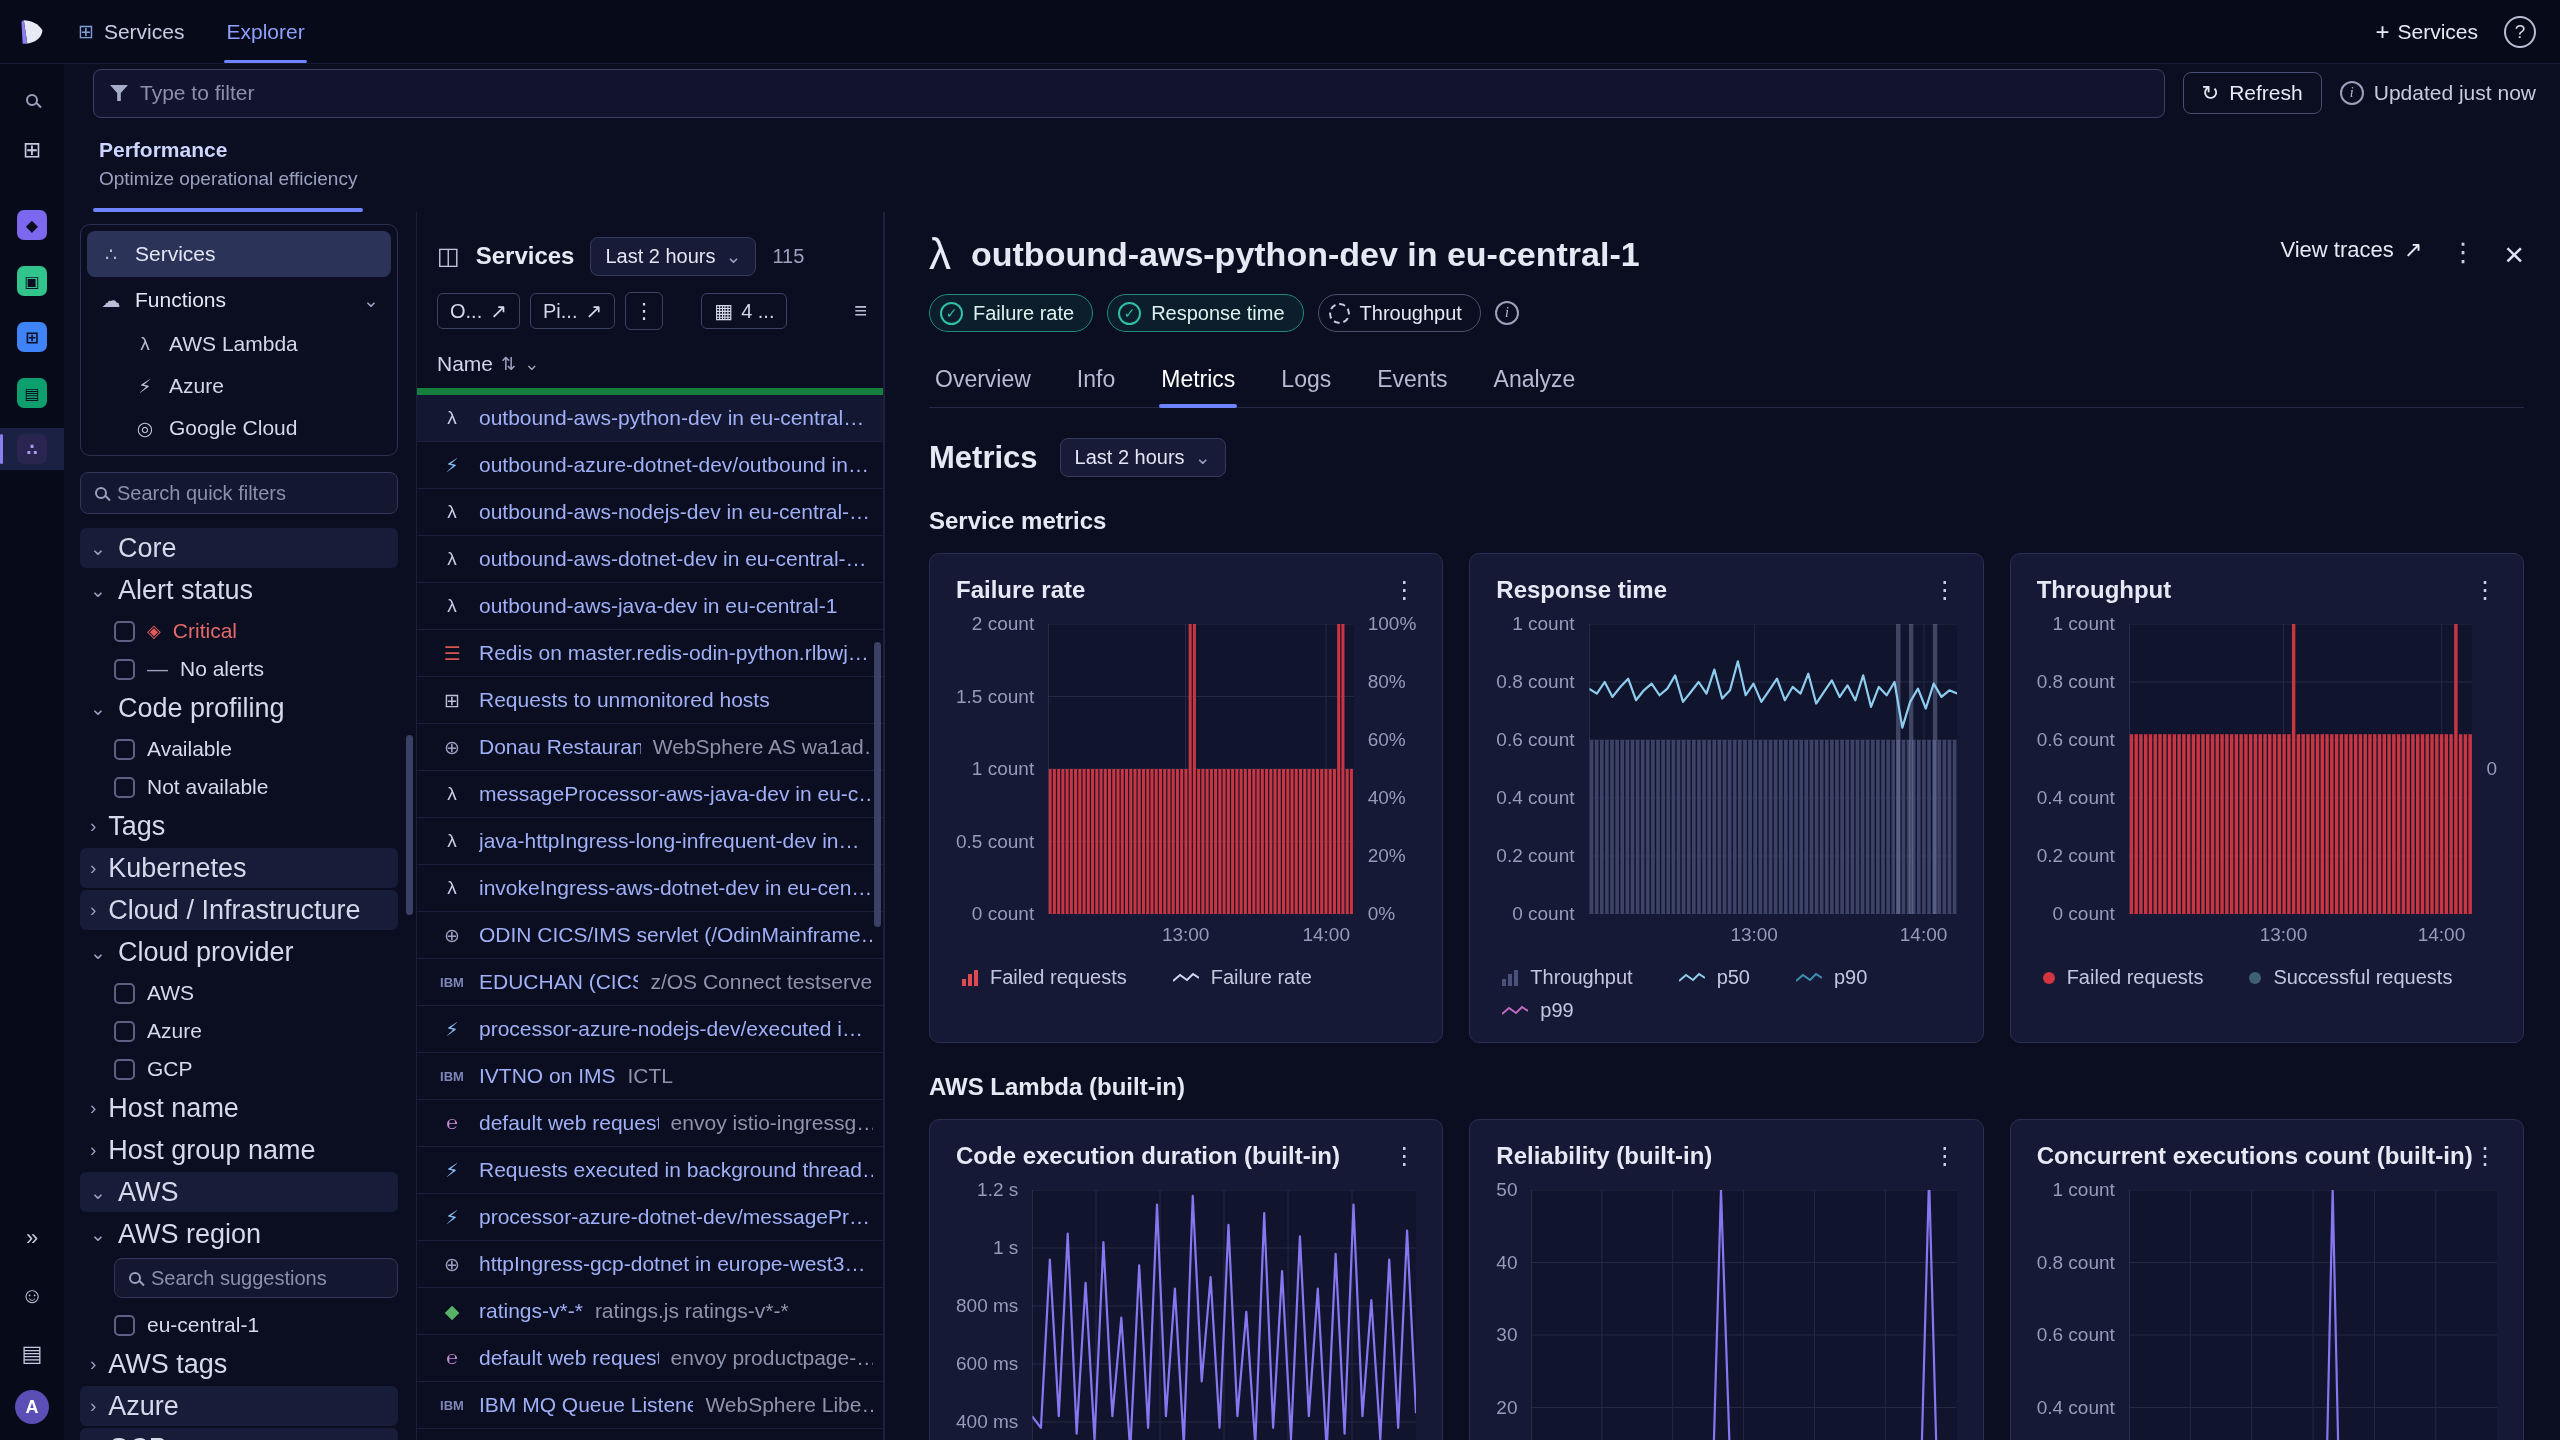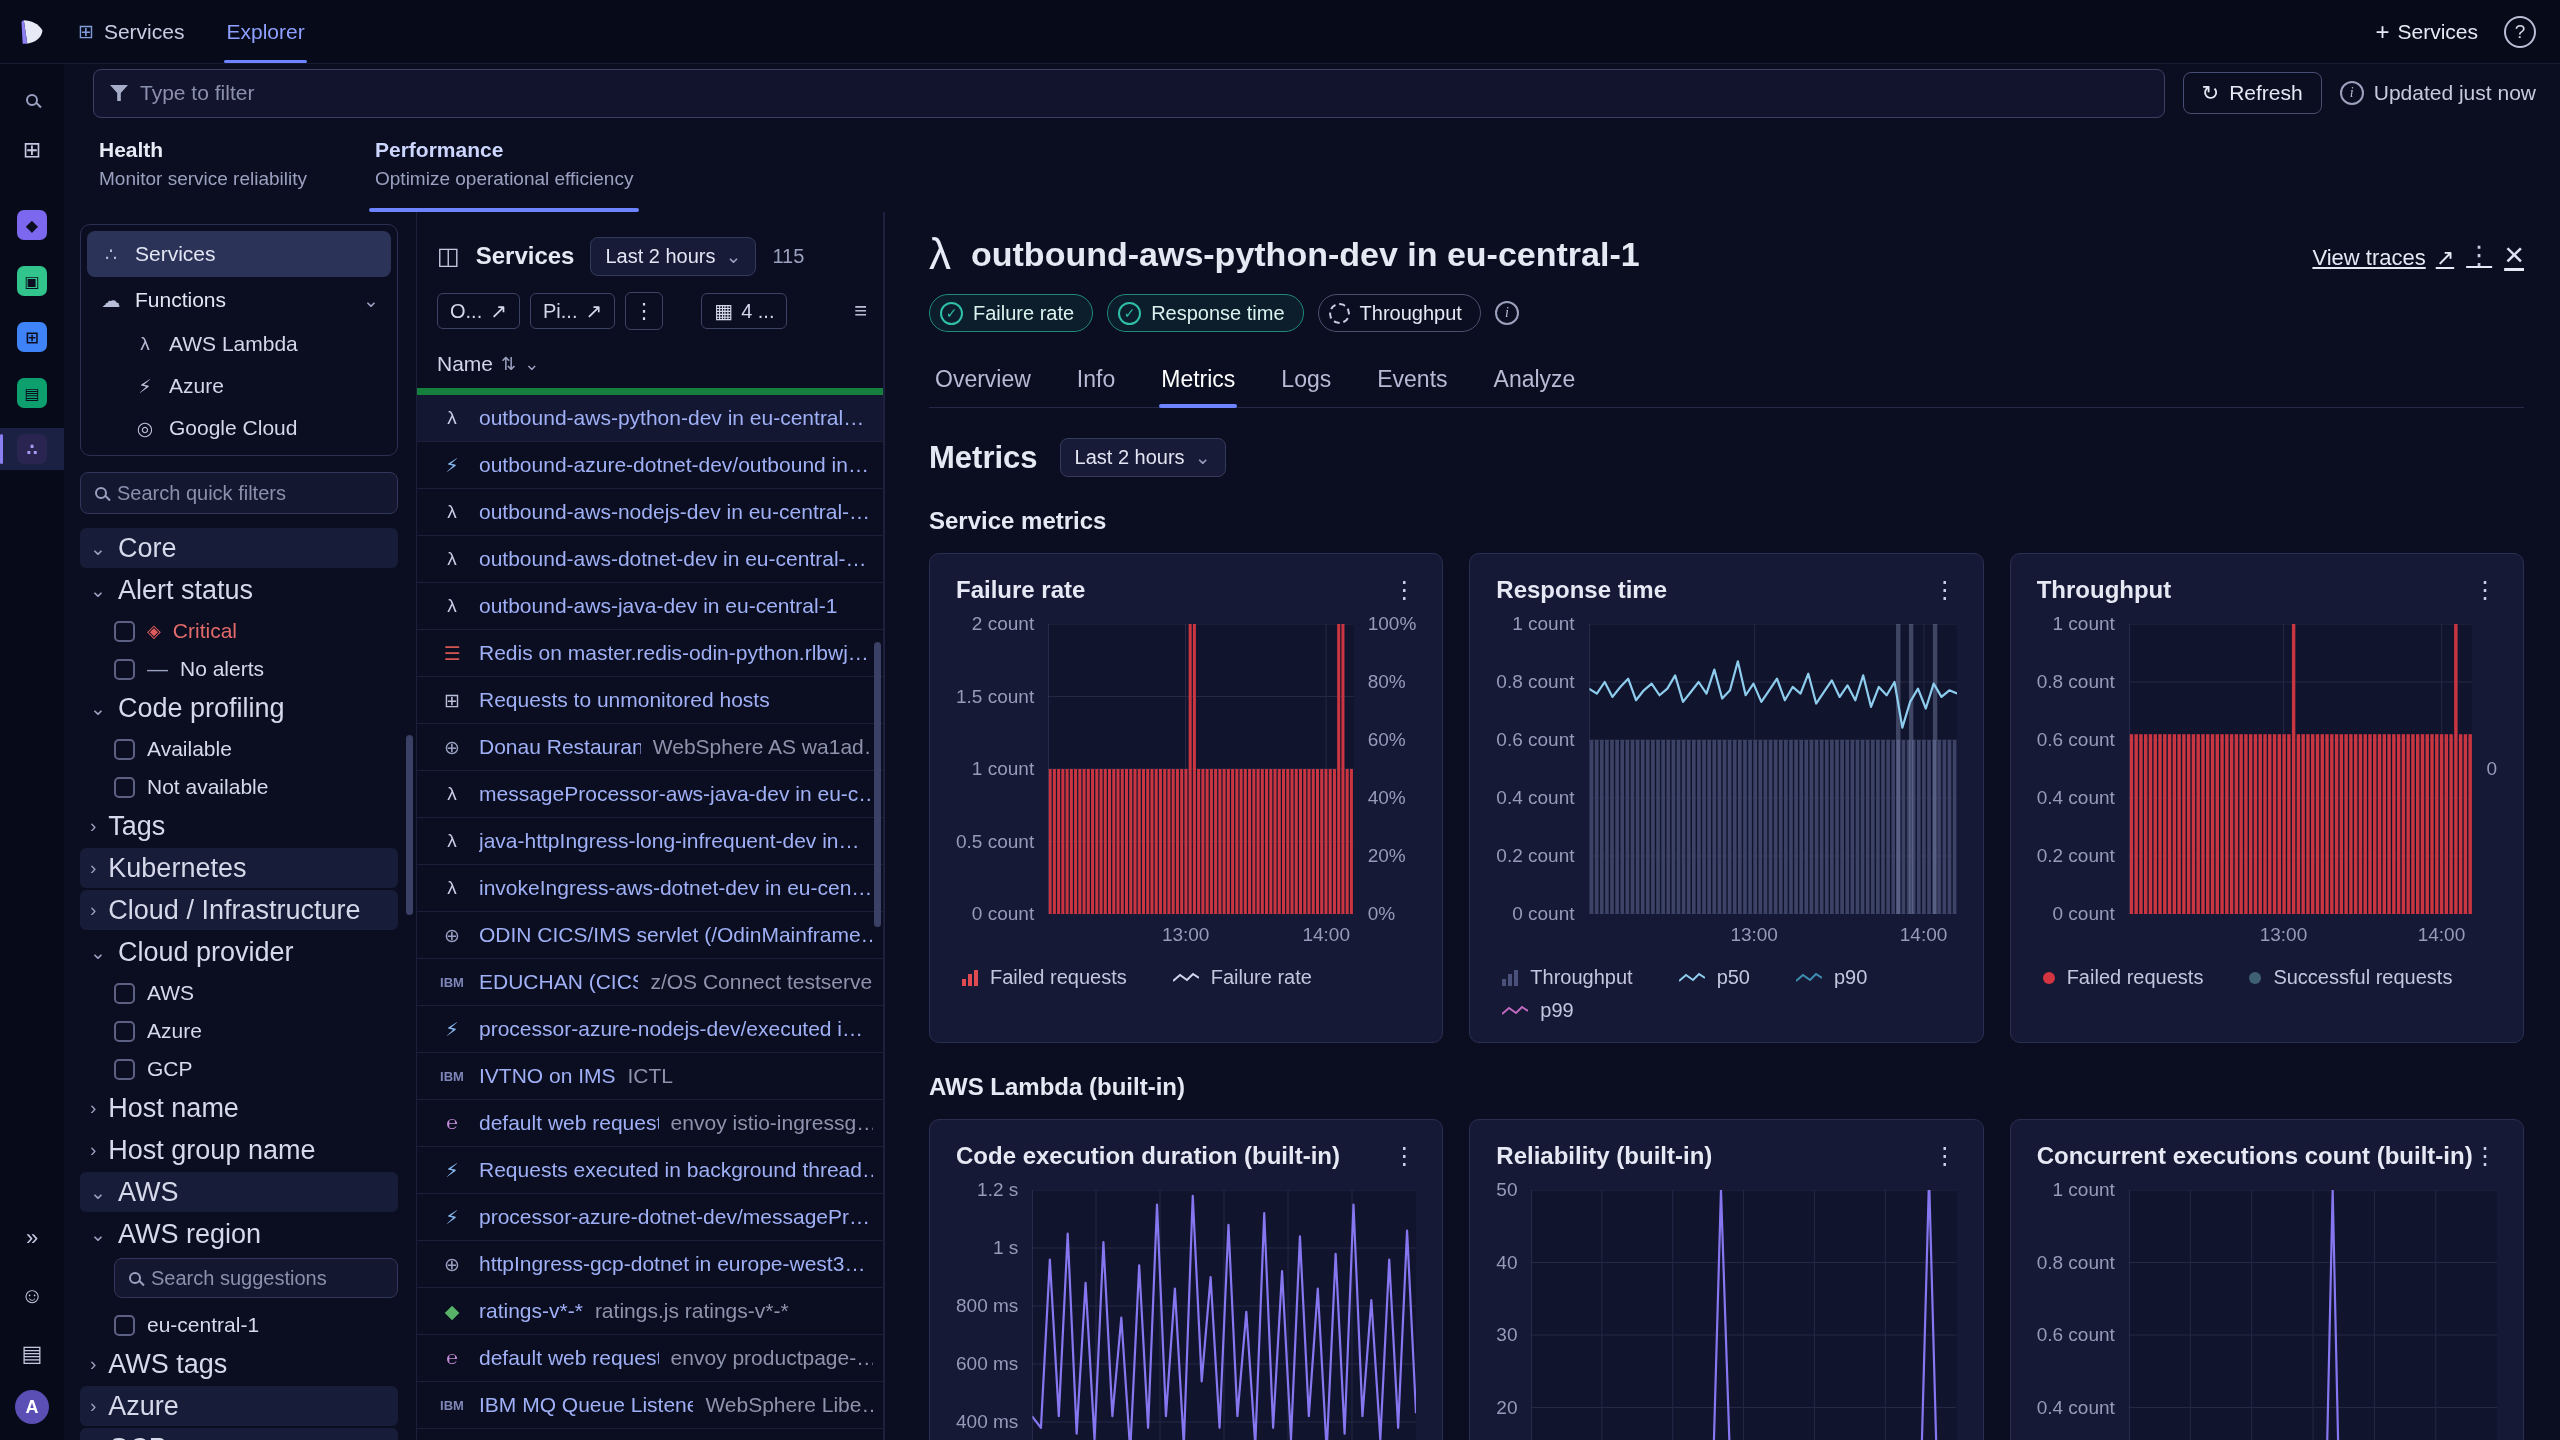--- a/index.html
+++ b/index.html
@@ -100,21 +100,21 @@
   .ico-envoy { color:#c48bd8; }
   .ico-ibm { font-size:13px; font-weight:bold; color:#7d86b8; }
   .svc-name { color:#9fb0f7; overflow:hidden; }
   .svc-sub { color:#8e93ad; overflow:hidden; }
 
   
   .detail { flex:1; border-left:1px solid #1e2240; padding:20px 36px 0 44px; overflow:hidden; position:relative; }
   .detail-head { display:flex; align-items:center; gap:20px; }
   .detail-lambda { font-size:44px; color:#e8eaf8; line-height:1; }
   .detail-title { font-size:34px; font-weight:bold; }
-  .detail-actions { margin-left:auto; display:flex; align-items:flex-end; gap:12px;text-decoration:underline; }
+  .detail-actions { margin-left:auto; display:flex; align-items:flex-start; gap:28px; }
   .view-traces { display:flex; align-items:center; gap:10px; color:#e6e8f4; cursor:pointer; font-size:22px; }
   .kebab { color:#c9cde4; font-size:26px; cursor:pointer; }
   .close-x { color:#dfe2f2; font-size:34px; line-height:1; cursor:pointer; }
   .pill-row { display:flex; align-items:center; gap:14px; margin-top:18px; }
   .pill { height:38px; border-radius:19px; display:flex; align-items:center; gap:10px; padding:0 18px 0 10px; font-size:20px; cursor:pointer; }
   .pill.ok { border:1px solid #1f8a78; background:rgba(31,170,150,0.10); color:#d9f4ef; }
   .pill.pending { border:1px solid #4a5070; color:#e6e8f4; }
   .pill-check { width:23px; height:23px; border-radius:50%; border:2px solid #2fbfa8; color:#2fbfa8; display:flex; align-items:center; justify-content:center; font-size:14px; }
   .pill-dashed { width:21px; height:21px; border-radius:50%; border:2px dashed #c9cde4; }
   .tabs-row { display:flex; gap:42px; margin-top:24px; border-bottom:1px solid #242947; padding-left:4px; }
@@ -216,24 +216,20 @@
       <span>↻</span>
       <span>Refresh</span>
     </div>
     <div class="updated">
       <span class="info-circle">i</span>
       <span>Updated just now</span>
     </div>
   </div>
 
   <div class="view-tabs">
-    <div class="vtab">
-      <div class="vt-title">Health</div>
-      <div class="vt-sub">Monitor service reliability</div>
-    </div>
     <div class="vtab active">
       <div class="vt-title">Performance</div>
       <div class="vt-sub">Optimize operational efficiency</div>
     </div>
   </div>
 
   <div class="main">
 
     <aside class="sidebar">
       <div class="side-box" id="side-primary">

